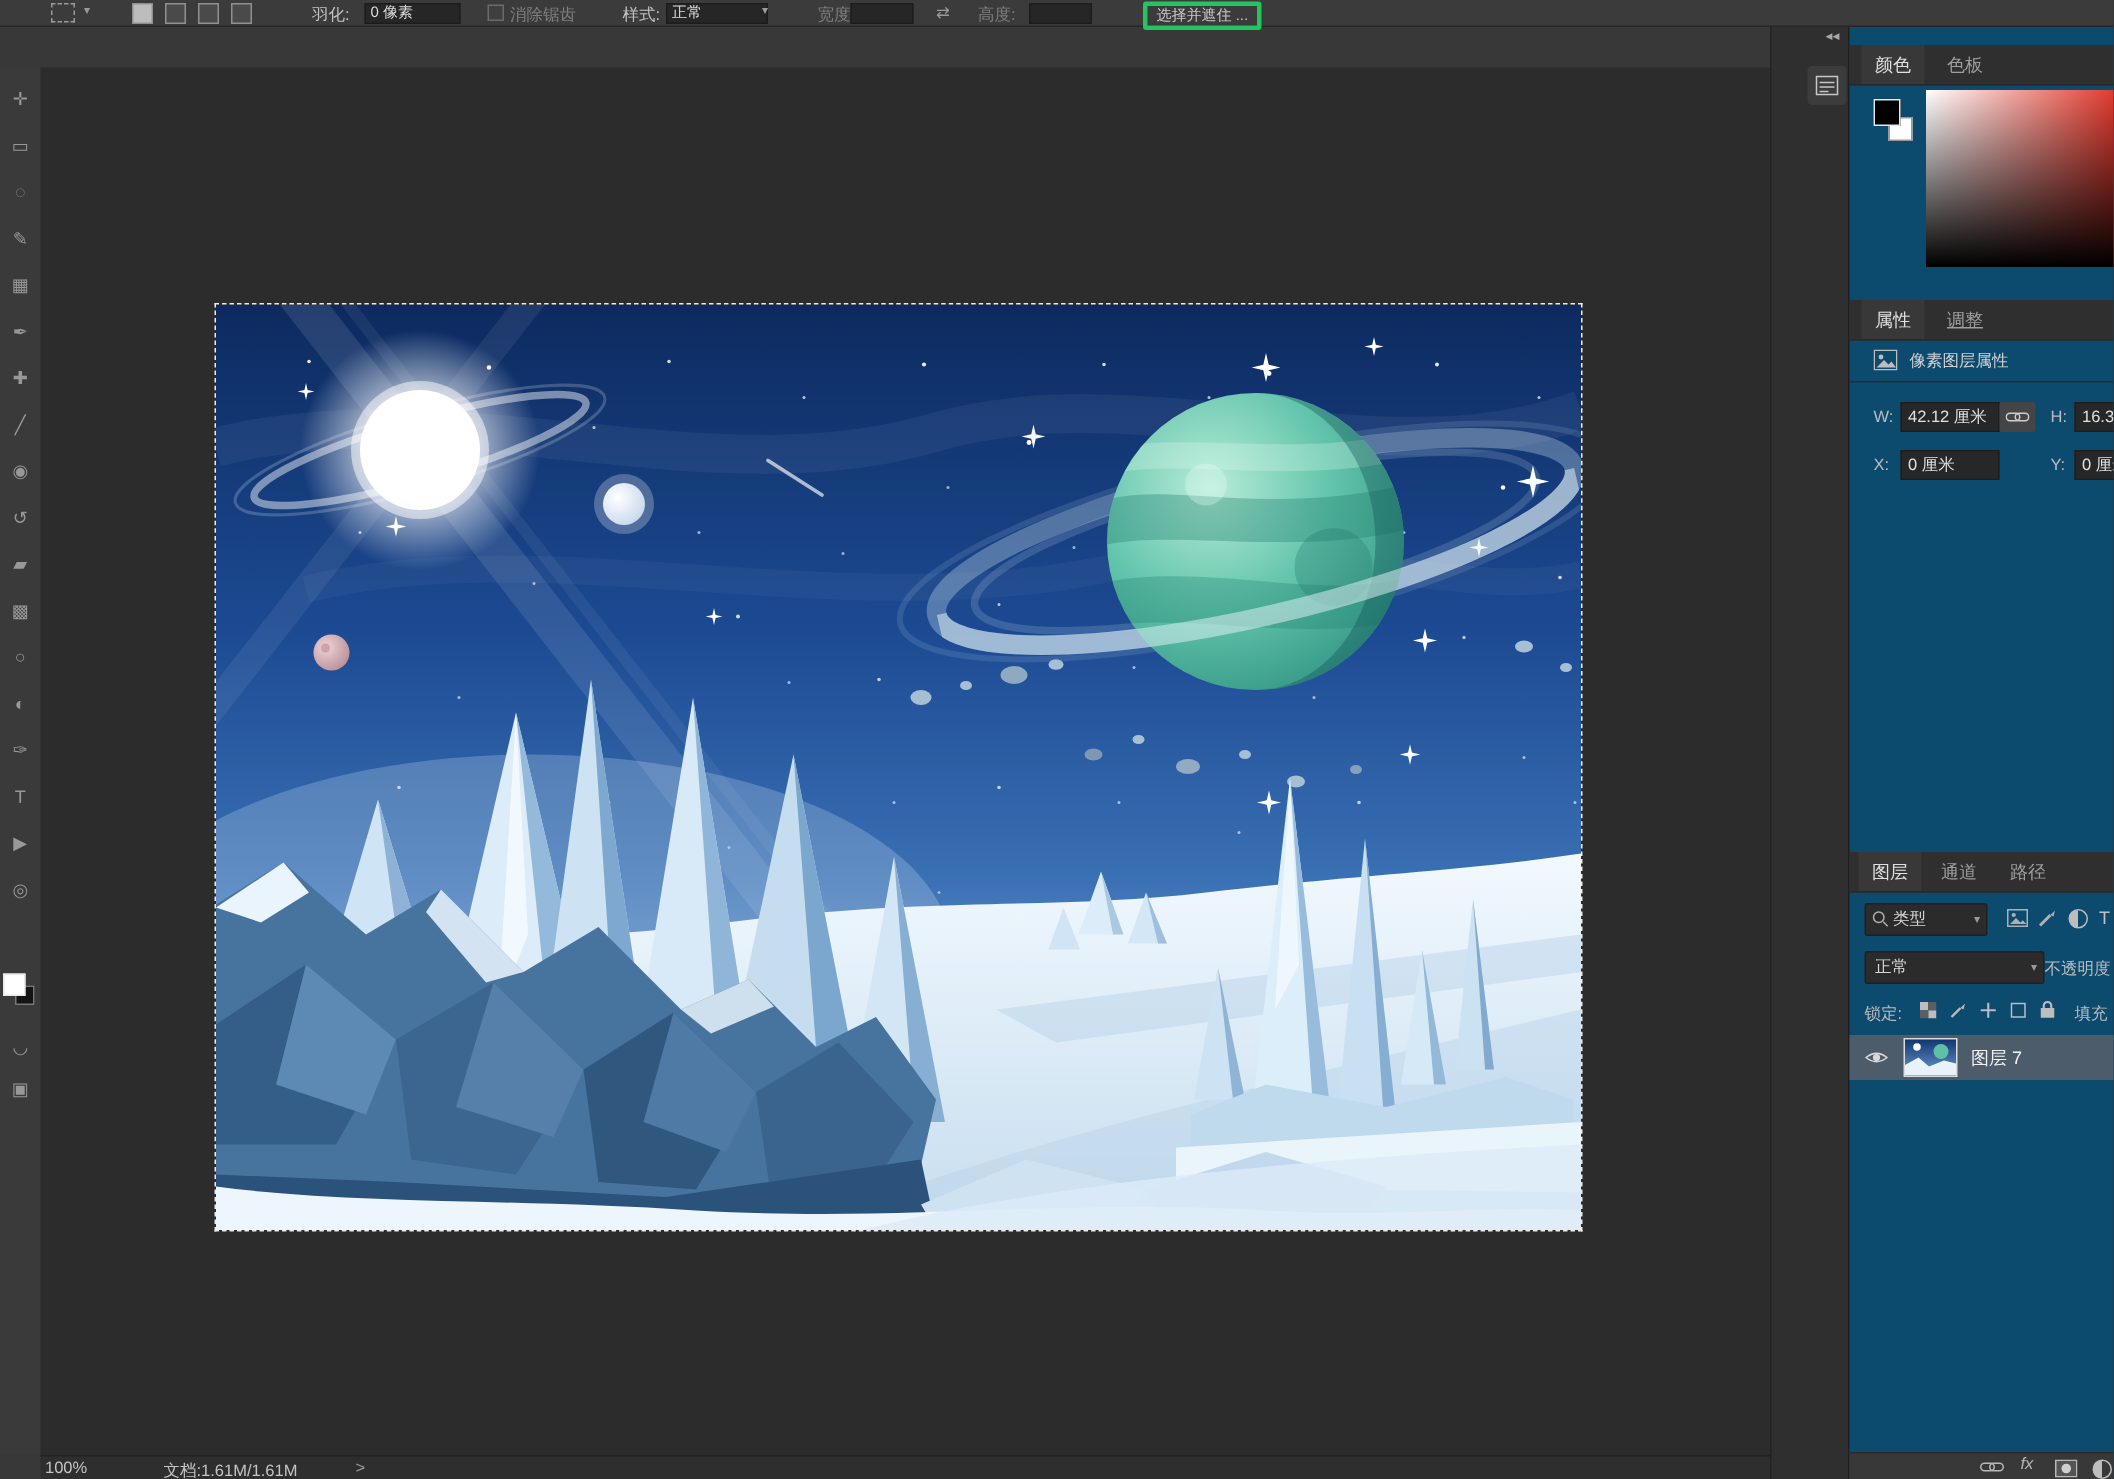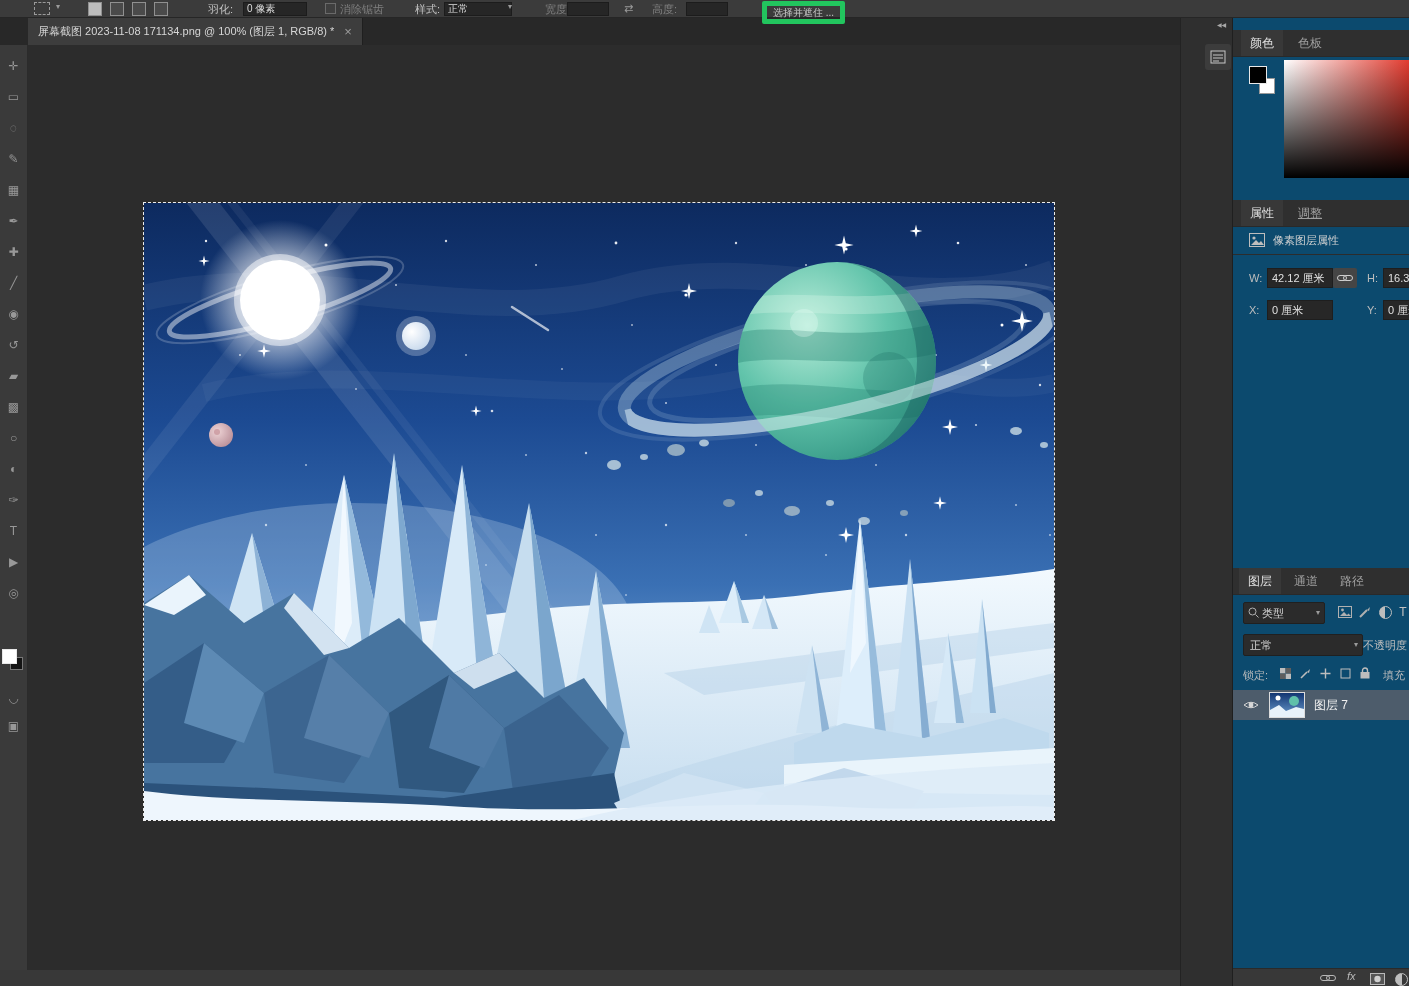--- a/index.html
+++ b/index.html
@@ -7,21 +7,21 @@
        font-family:"Liberation Sans","DejaVu Sans",sans-serif;font-size:12px;color:#d4d4d4;}
   #app{position:relative;width:1409px;height:986px;}
   .abs{position:absolute;}
   
   .optbar{left:0;top:0;width:1409px;height:17px;background:#3b3b3b;border-bottom:1px solid #262626;z-index:5;}
   .optbar .lbl{position:absolute;top:2px;font-size:11px;color:#c2c2c2;white-space:nowrap;}
   .optbar .dim{color:#7f7f7f;}
   .oinput{position:absolute;top:2px;height:12px;background:#262626;border:1px solid #1c1c1c;
           color:#ddd;font-size:10px;line-height:12px;padding:0 3px;white-space:nowrap;overflow:hidden;}
   .modebox{position:absolute;top:2px;width:12px;height:12px;border:1px solid #909090;background:#4a4a4a;}
-  .obtn{position:absolute;top:1px;height:13px;border:5px solid #22c55e;border-radius:2px;
+  .obtn{position:absolute;top:1px;height:13px;border:3px solid #22c55e;border-radius:2px;
         font-size:10px;line-height:13px;color:#c8c8c8;padding:0 6px;white-space:nowrap;}
   
   .tabbar{left:0;top:18px;width:1180px;height:27px;background:#282828;}
   .doctab{position:absolute;left:28px;top:0;height:27px;background:#3d3d3d;border-right:1px solid #1f1f1f;
           display:flex;align-items:center;padding:0 10px;gap:10px;}
   .doctab .title{font-size:11px;color:#d6d6d6;white-space:nowrap;}
   .doctab .close{font-size:13px;color:#9c9c9c;cursor:pointer;}
   
   .toolbar{left:0;top:45px;width:27px;height:925px;background:#3a3a3a;border-right:1px solid #2b2b2b;z-index:4;}
   .t{position:absolute;left:0;width:27px;height:26px;line-height:26px;text-align:center;
@@ -76,26 +76,20 @@
     <span class="oinput" style="left:444px;width:60px;">正常</span>
     <span class="lbl" style="left:508px;font-size:8px;color:#9a9a9a;">▾</span>
     <span class="lbl dim" style="left:545px;">宽度:</span>
     <span class="oinput" style="left:567px;width:34px;"></span>
     <span class="lbl" style="left:624px;color:#9a9a9a;">⇄</span>
     <span class="lbl dim" style="left:652px;">高度:</span>
     <span class="oinput" style="left:686px;width:34px;"></span>
     <span class="obtn" style="left:762px;">选择并遮住 ...</span>
   </div>
 
-  <div class="abs tabbar">
-    <div class="doctab">
-      <span class="title">屏幕截图 2023-11-08 171134.png @ 100% (图层 1, RGB/8) *</span>
-      <span class="close">×</span>
-    </div>
-  </div>
 
   <div class="abs toolbar">
     <div class="t" style="top:8px">✛</div>
     <div class="t" style="top:39px">▭</div>
     <div class="t" style="top:70px">◌</div>
     <div class="t" style="top:101px">✎</div>
     <div class="t" style="top:132px">▦</div>
     <div class="t" style="top:163px">✒</div>
     <div class="t" style="top:194px">✚</div>
     <div class="t" style="top:225px">╱</div>
@@ -338,20 +332,25 @@
         </g>
 
         <polygon points="470,600 540,570 620,590 600,617 480,617" fill="#cfe2f2"></polygon>
         <polygon points="620,590 700,565 780,588 760,617 640,617" fill="#c2d8ec"></polygon>
         <path d="M0,617 L0,588 C90,600 200,596 320,604 C460,612 560,596 700,604 C790,609 850,600 910,604 L910,617 Z" fill="#eef6fd"></path>
         <path d="M430,617 C560,585 720,570 910,560 L910,617 Z" fill="#dcebf7" opacity="0.8"></path>
       </svg>
     </div>
   </div>
 
+  <div class="abs docstatus">
+    <span style="left:3px;">100%</span>
+    <span style="left:82px;">文档:1.61M/1.61M</span>
+    <span style="left:210px;color:#9a9a9a;">&gt;</span>
+  </div>
 
   <div class="abs strip">
     <span class="abs" style="left:36px;top:3px;font-size:6px;color:#a8a8a8;">◀◀</span>
     <div class="stripbtn">
       <svg width="16" height="14">
         <rect x="1" y="1" width="14" height="12" fill="none" stroke="#c6c6c6"></rect>
         <line x1="3" y1="5" x2="13" y2="5" stroke="#c6c6c6"></line>
         <line x1="3" y1="8" x2="13" y2="8" stroke="#c6c6c6"></line>
         <line x1="3" y1="11" x2="9" y2="11" stroke="#c6c6c6"></line>
       </svg>

